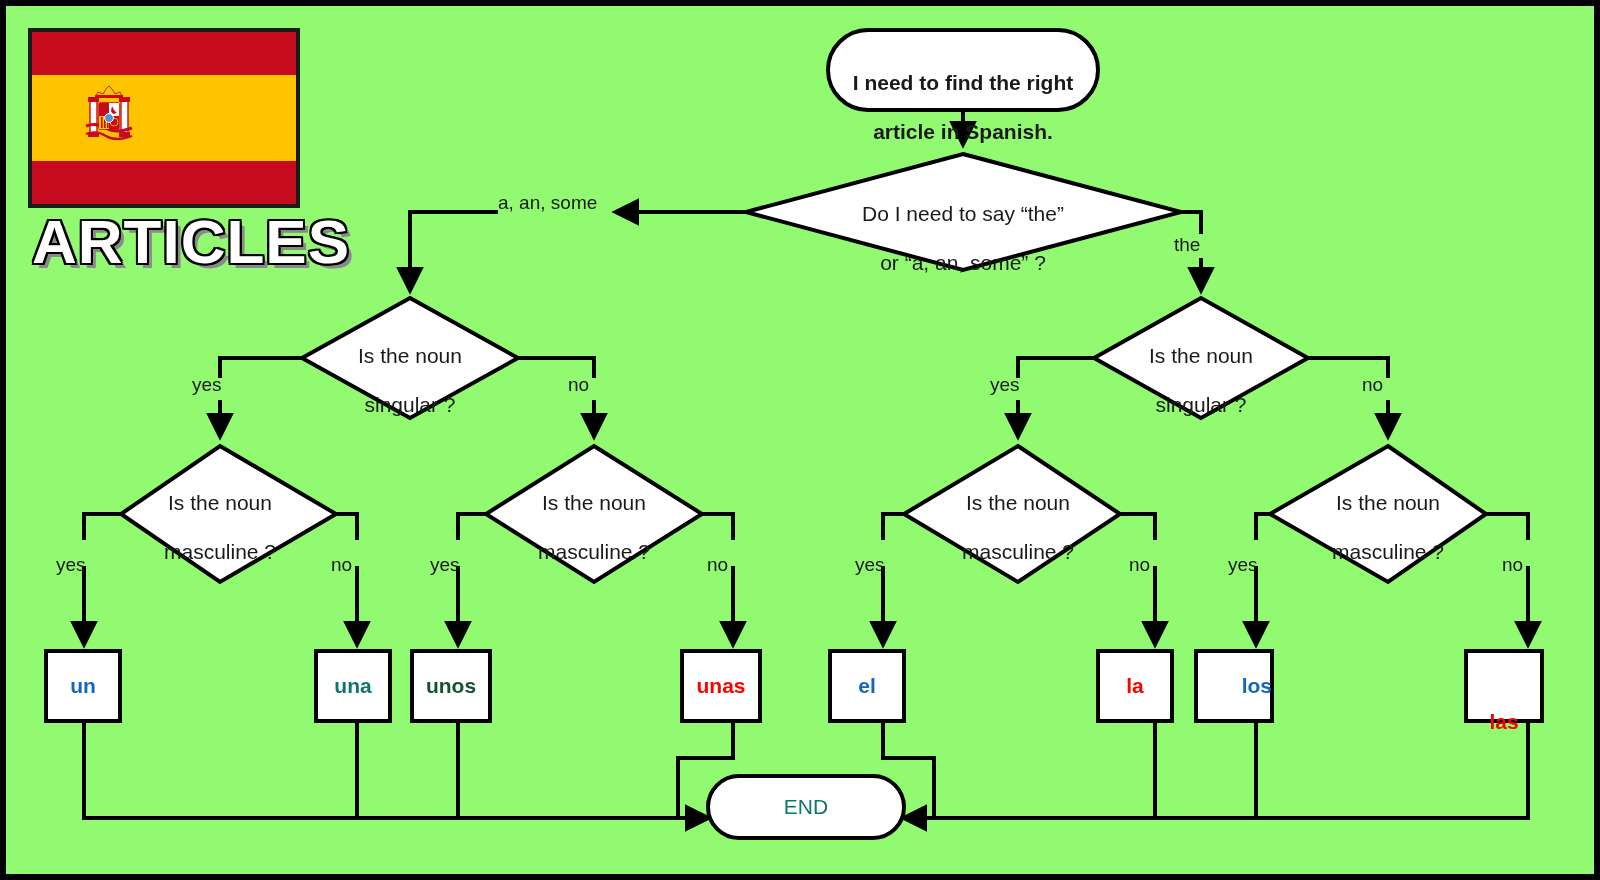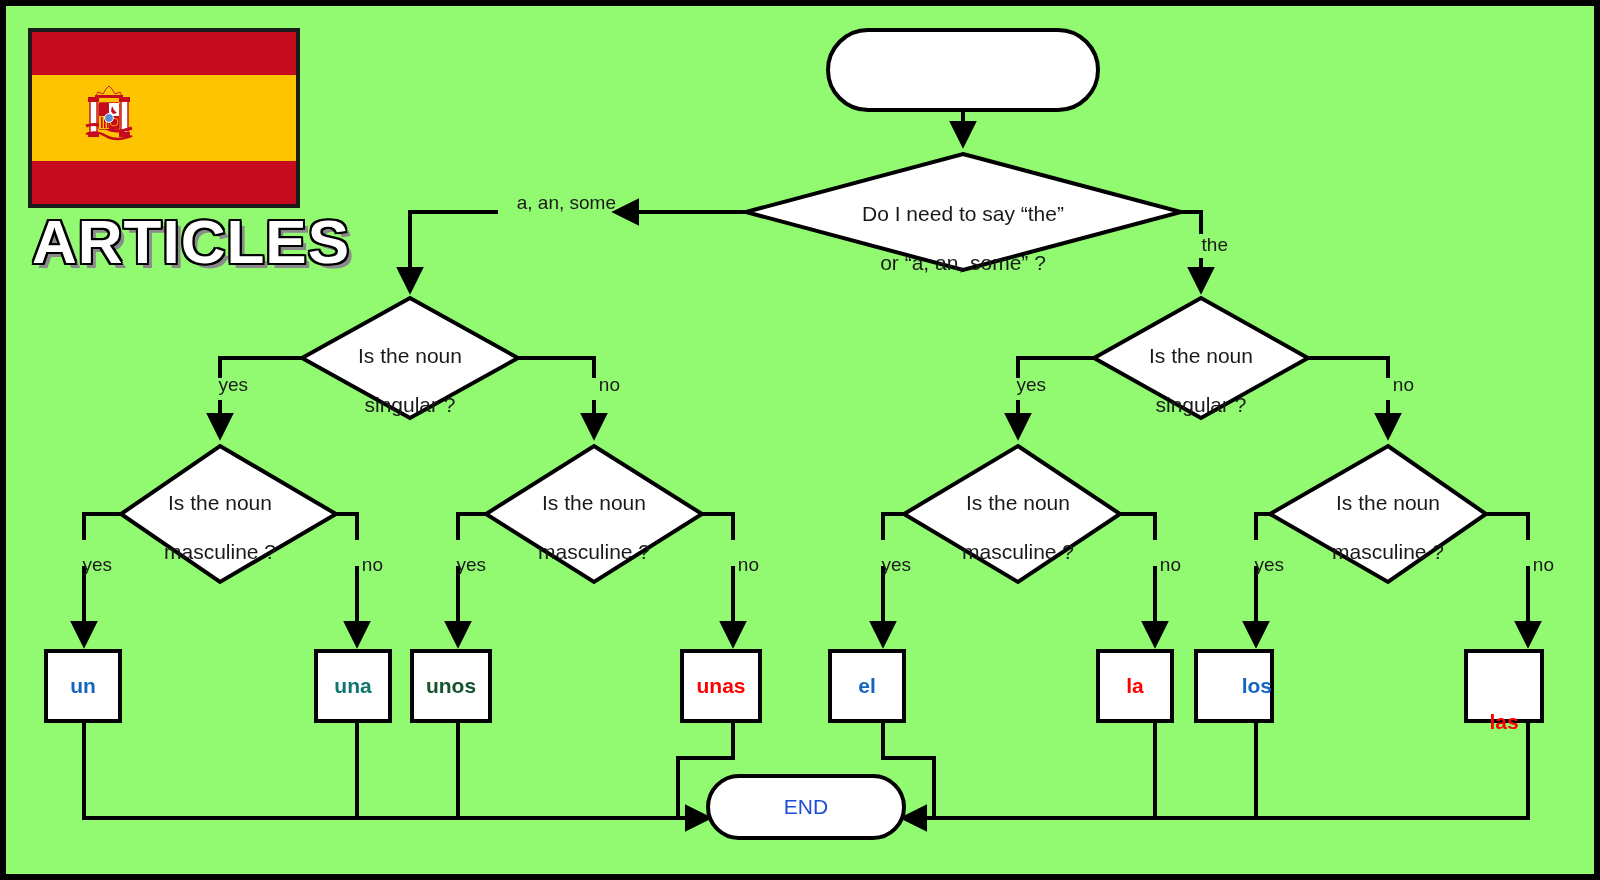--- a/index.html
+++ b/index.html
@@ -79,31 +79,31 @@
     font-weight: bold;
   }
   .decision-text {
     font-size: 21px;
     font-weight: normal;
   }
   .edge-label {
     position: absolute;
     font-size: 19px;
     color: #1a1a1a;
-    text-align: right;
+    text-align: left;
   }
   .term-text {
     position: absolute;
     font-size: 21px;
     font-weight: bold;
     text-align: center;
   }
   .end-text {
     font-size: 21px;
-    color: #1d4ed8;
+    color: #0f766e;
   }
   
   .footer {
     position: absolute;
     right: 12px;
     bottom: 6px;
     font-size: 12.5px;
     font-weight: bold;
     color: #000000;
     font-family: "Liberation Sans", sans-serif;
@@ -227,20 +227,24 @@
       <rect x="676" y="645" width="78" height="70"></rect>
       <rect x="824" y="645" width="74" height="70"></rect>
       <rect x="1092" y="645" width="74" height="70"></rect>
       <rect x="1190" y="645" width="76" height="70"></rect>
       <rect x="1460" y="645" width="76" height="70"></rect>
 
       <rect x="702" y="770" width="196" height="62" rx="31" ry="31"></rect>
     </g>
   </svg>
 
+  <div class="node-text start-text" style="left:822px; top:41px; width:270px;">
+    <div>I need to find the right</div>
+    <div>article in Spanish.</div>
+  </div>
 
   <div class="node-text decision-text" style="left:827px; top:172px; width:260px;">
     <div>Do I need to say “the”</div>
     <div>or “a, an, some” ?</div>
   </div>
 
   <div class="node-text decision-text" style="left:294px; top:314px; width:220px;">
     <div>Is the noun</div>
     <div>singular ?</div>
   </div>

